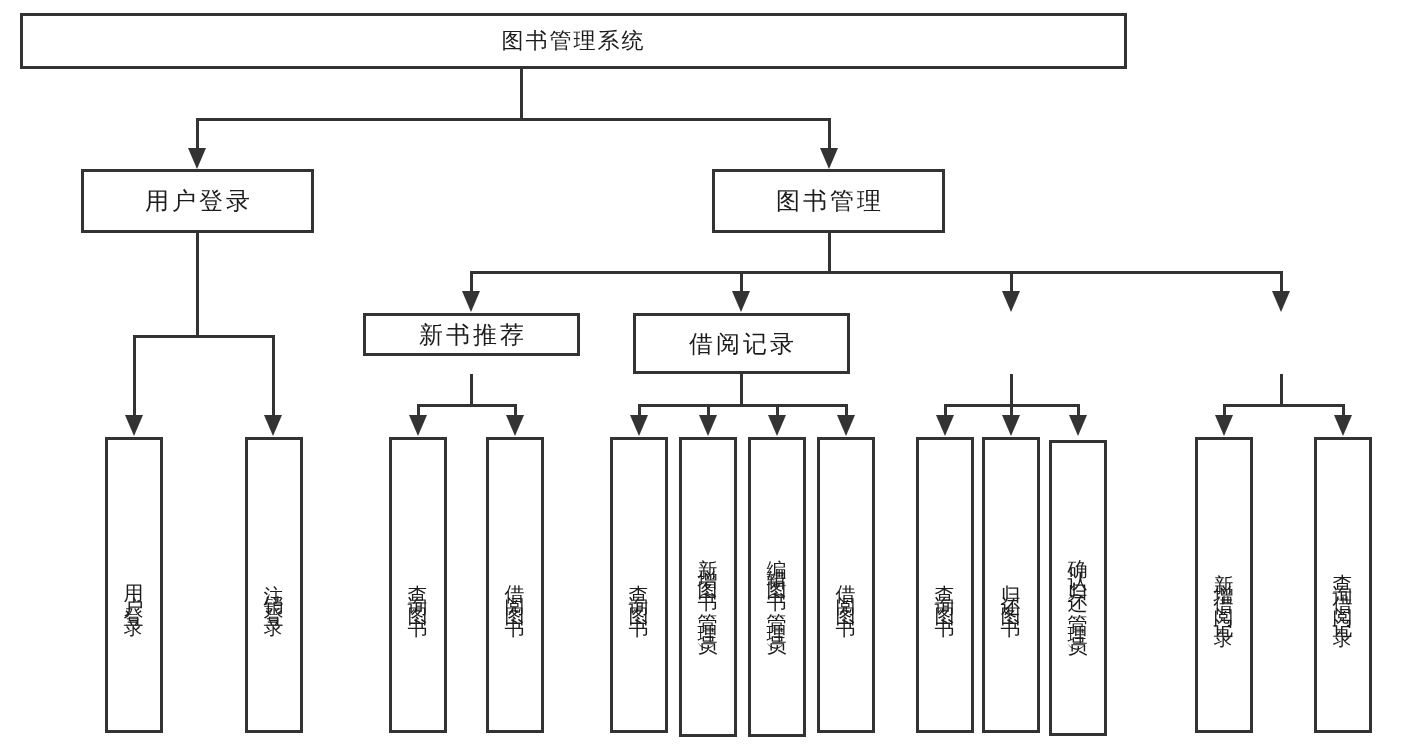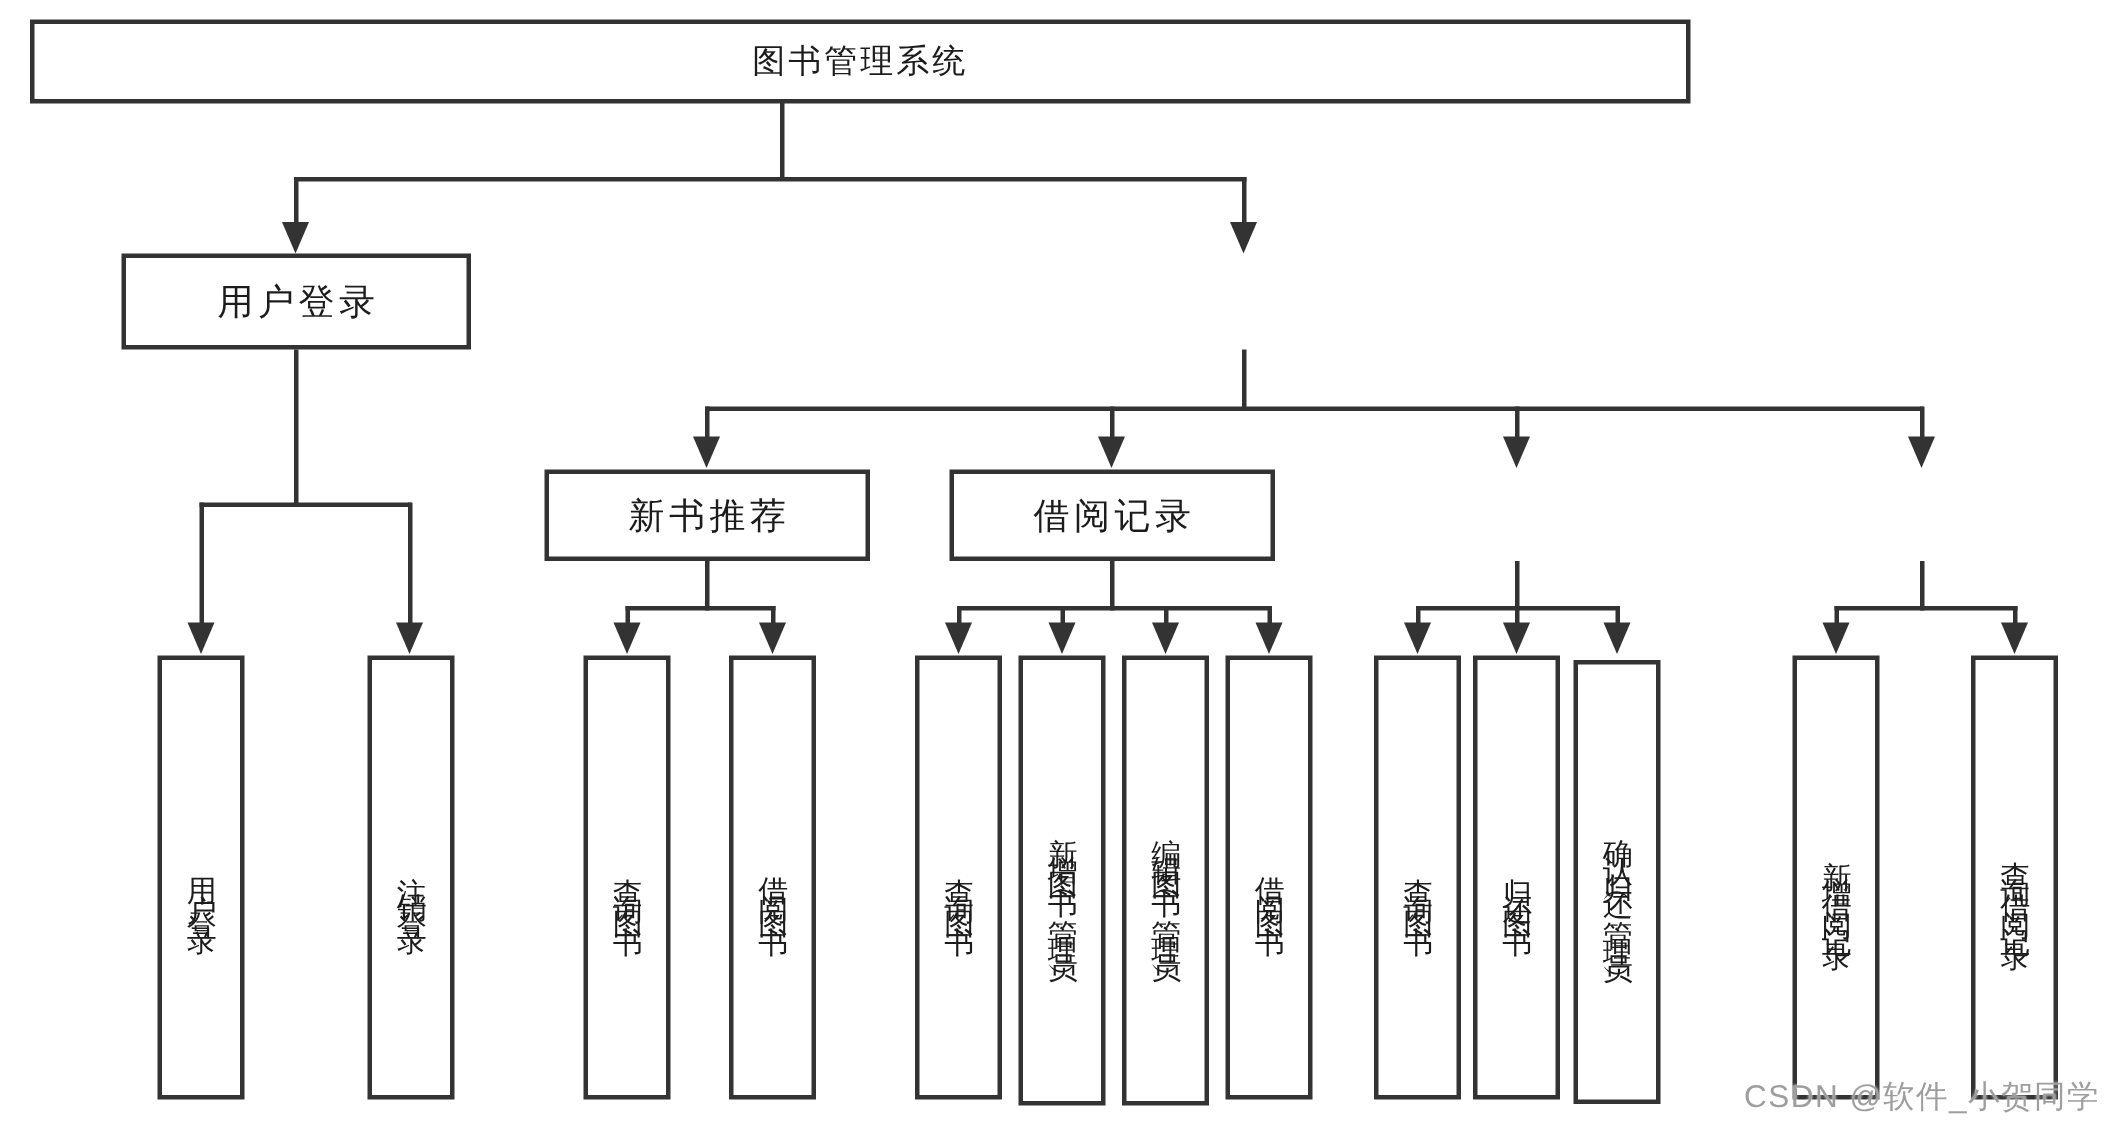--- a/index.html
+++ b/index.html
@@ -68,40 +68,43 @@
   <div class="vline" style="left:520px;top:68px;height:52px"></div>
   <div class="hline" style="left:196px;top:118px;width:635px"></div>
   <div class="vline" style="left:196px;top:118px;height:34px"></div>
   <div class="arrow" style="left:188px;top:148px"></div>
   <div class="vline" style="left:828px;top:118px;height:34px"></div>
   <div class="arrow" style="left:820px;top:148px"></div>
 
   <div class="box" style="left:81px;top:169px;width:233px;height:64px">
     <span class="hlabel">用户登录</span>
   </div>
+  <div class="box" style="left:712px;top:169px;width:233px;height:64px">
+    <span class="hlabel">图书管理</span>
+  </div>
 
   <div class="vline" style="left:196px;top:233px;height:105px"></div>
   <div class="hline" style="left:133px;top:335px;width:141px"></div>
   <div class="vline" style="left:133px;top:335px;height:83px"></div>
   <div class="arrow" style="left:125px;top:415px"></div>
   <div class="vline" style="left:272px;top:335px;height:83px"></div>
   <div class="arrow" style="left:264px;top:415px"></div>
 
   <div class="vline" style="left:828px;top:233px;height:41px"></div>
   <div class="hline" style="left:470px;top:271px;width:812px"></div>
   <div class="vline" style="left:470px;top:271px;height:25px"></div>
   <div class="arrow" style="left:462px;top:291px"></div>
   <div class="vline" style="left:740px;top:271px;height:25px"></div>
   <div class="arrow" style="left:732px;top:291px"></div>
   <div class="vline" style="left:1010px;top:271px;height:25px"></div>
   <div class="arrow" style="left:1002px;top:291px"></div>
   <div class="vline" style="left:1280px;top:271px;height:25px"></div>
   <div class="arrow" style="left:1272px;top:291px"></div>
 
-  <div class="box" style="left:363px;top:313px;width:217px;height:61px">
+  <div class="box" style="left:363px;top:313px;width:217px;height:43px">
     <span class="hlabel">新书推荐</span>
   </div>
   <div class="box" style="left:633px;top:313px;width:217px;height:61px">
     <span class="hlabel">借阅记录</span>
   </div>
 
   <div class="vline" style="left:470px;top:374px;height:33px"></div>
   <div class="hline" style="left:417px;top:404px;width:100px"></div>
   <div class="vline" style="left:417px;top:404px;height:14px"></div>
   <div class="arrow" style="left:409px;top:415px"></div>
@@ -172,15 +175,14 @@
     <span class="vlabel">确认归还（管理员）</span>
   </div>
 
   <div class="box vbox" style="left:1195px;top:437px;width:58px;height:296px">
     <span class="vlabel">新增借阅记录</span>
   </div>
   <div class="box vbox" style="left:1314px;top:437px;width:58px;height:296px">
     <span class="vlabel">查询借阅记录</span>
   </div>
 
-  <div class="watermark">CSDN @软件_小贺同学</div>
 
 </div>
 
 </body></html>

